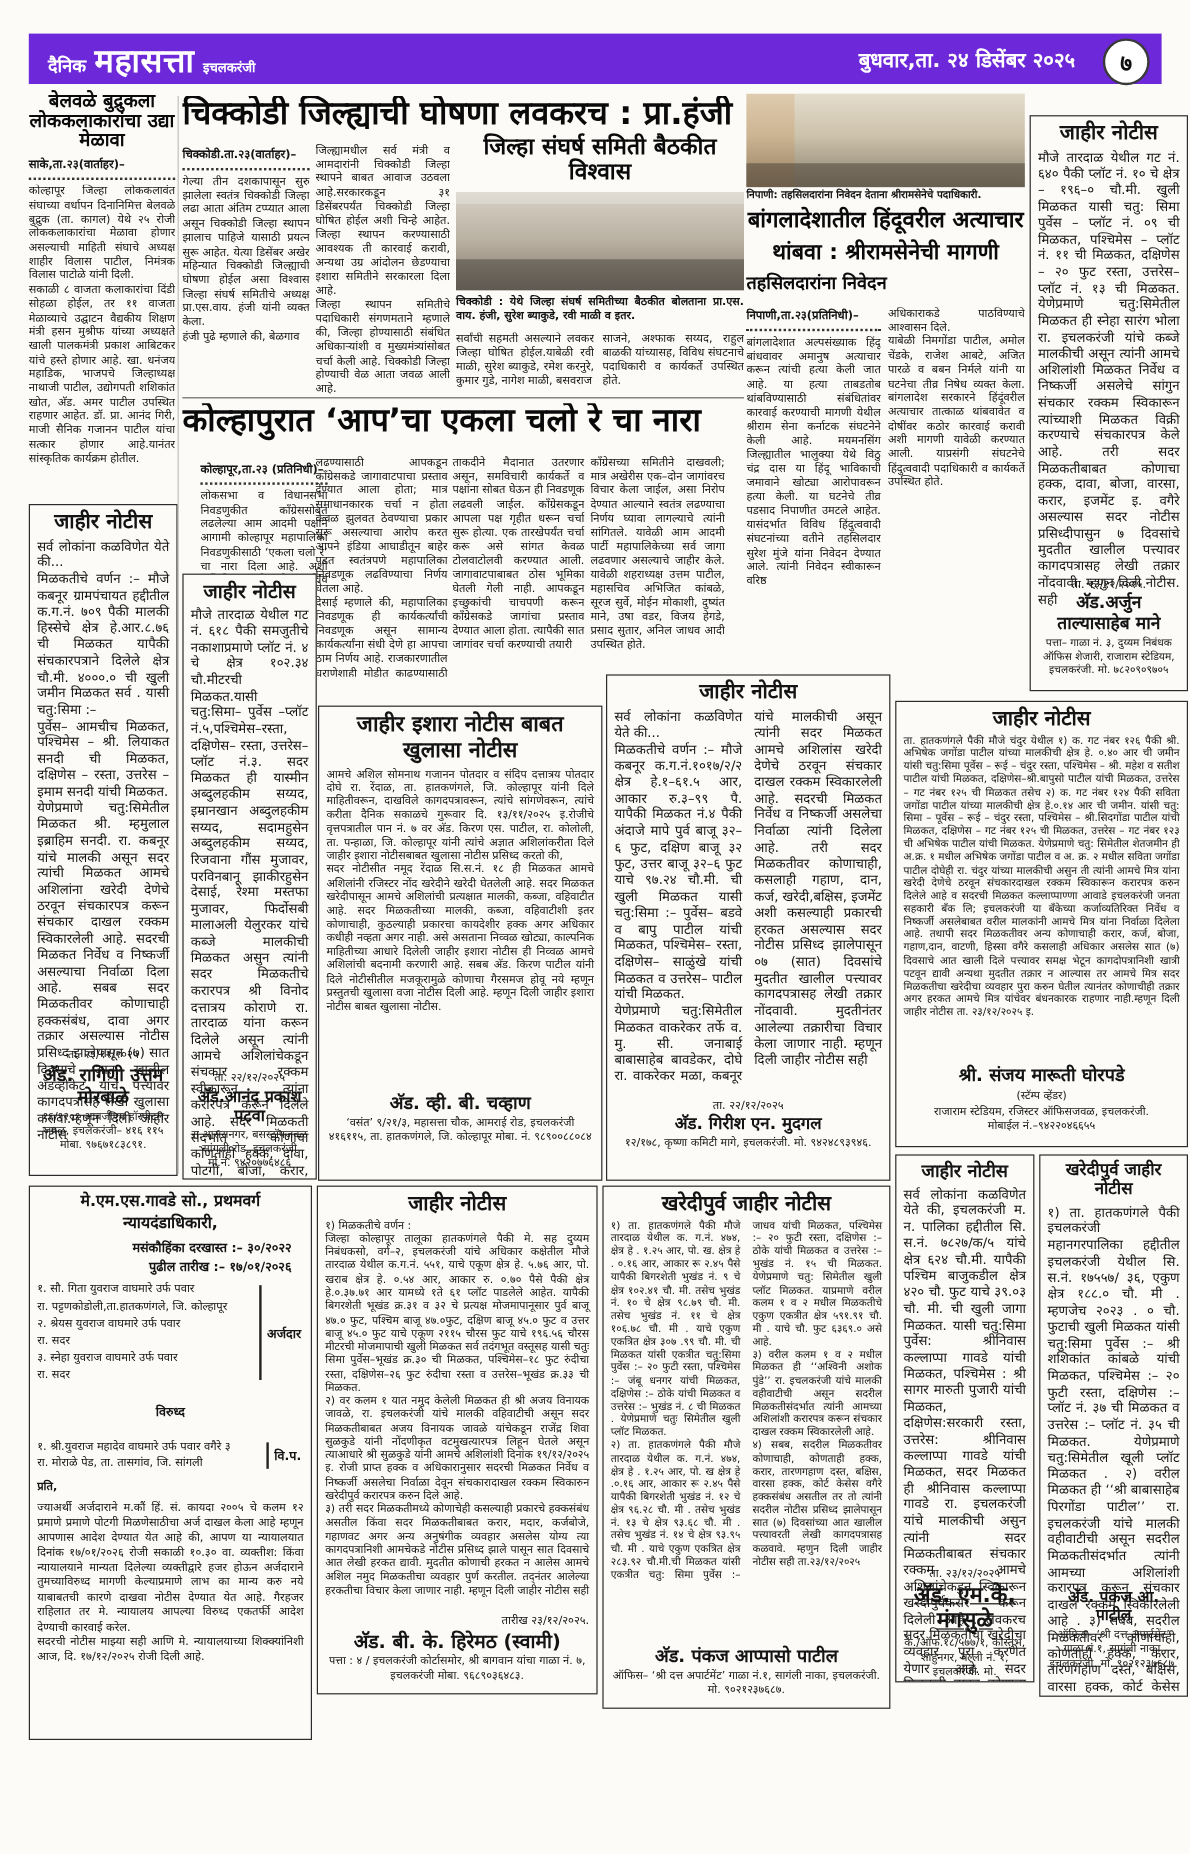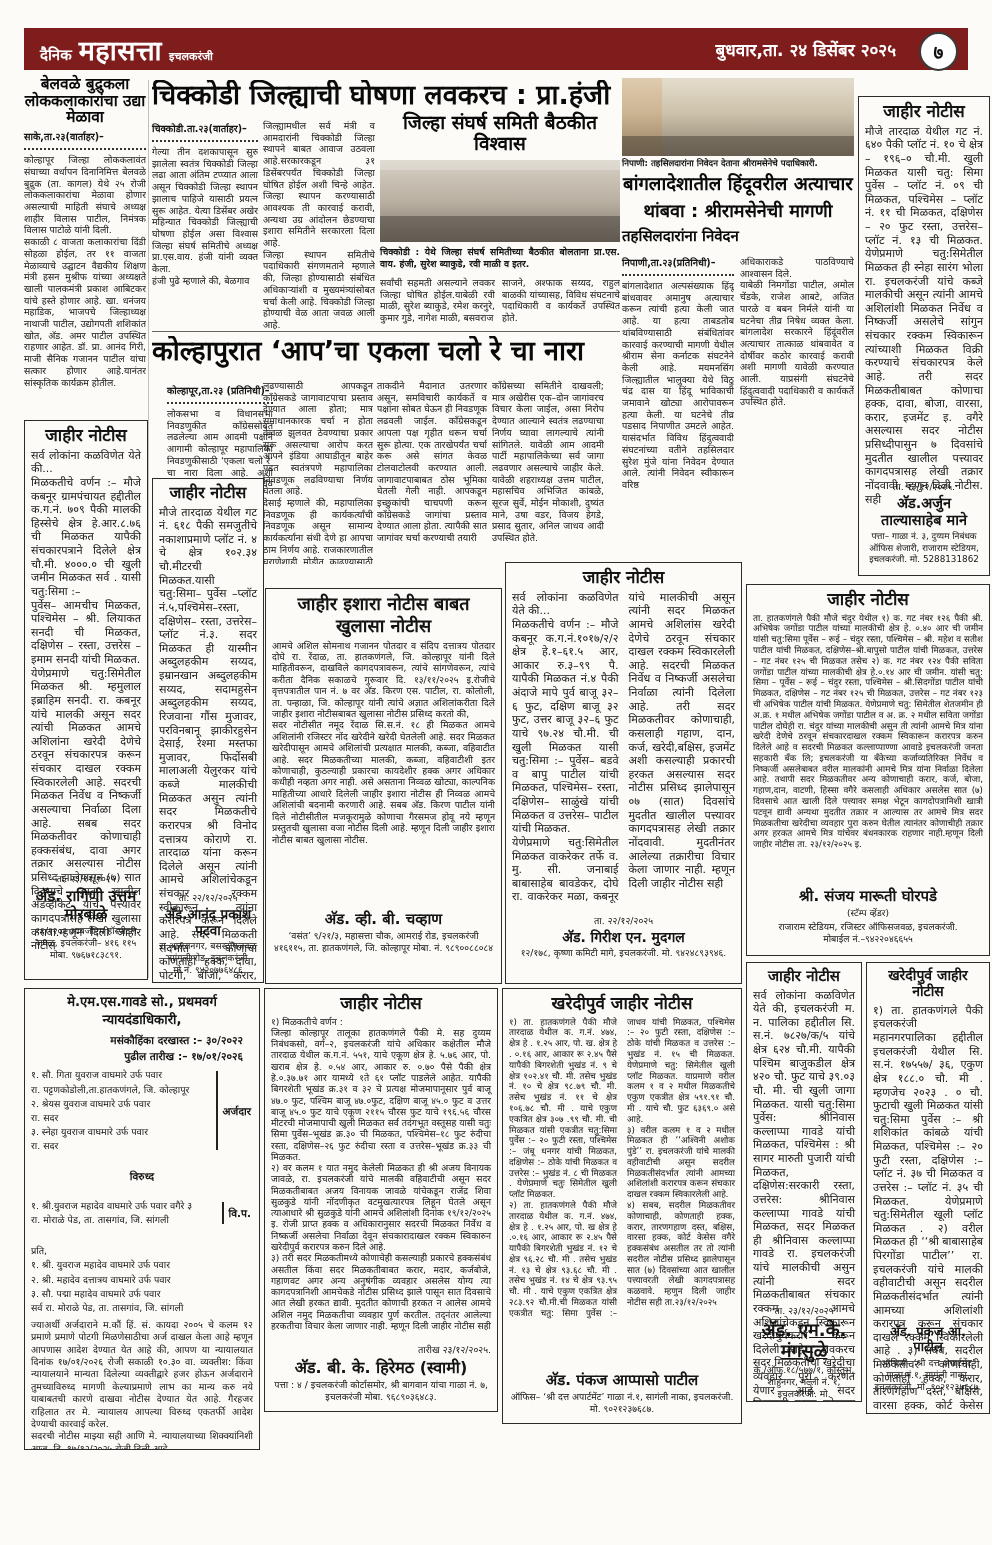--- a/index.html
+++ b/index.html
@@ -1,21 +1,21 @@
 <!DOCTYPE html>
 <html><head>
 <meta charset="utf-8">
 <style>
   html,body{margin:0;padding:0;background:#ffffff;}
   .page{position:relative;width:992px;height:1545px;background:#fcfbf8;
         font-family:"DejaVu Sans","Liberation Sans",sans-serif;color:#141414;
         margin:0 auto;overflow:hidden;}
   .abs{position:absolute;box-sizing:border-box;}
   
-  .hdr{background:#7f1d1d;color:#fff;display:flex;align-items:center;padding:0 16px;}
+  .hdr{background:#6d28d9;color:#fff;display:flex;align-items:center;padding:0 16px;}
   .brand{display:flex;align-items:baseline;gap:7px;}
   .brand .pre{font-size:15px;font-weight:bold;}
   .brand .nm{font-size:27px;font-weight:bold;letter-spacing:.5px;}
   .brand .city{font-size:11px;font-weight:bold;}
   .hdr .dt{margin-left:auto;font-size:17px;font-weight:bold;padding-right:56px;}
   .pgnum{position:absolute;right:10px;top:4px;width:35px;height:35px;border-radius:50%;
          background:#fff;color:#111;border:2px solid #3a3a3a;display:flex;align-items:center;
          justify-content:center;font-size:19px;font-weight:bold;}
   
   .hl{font-weight:bold;color:#0a0a0a;line-height:1.08;}
@@ -119,21 +119,21 @@
     <div class="bt" style="height:262px;">बांगलादेशात अल्पसंख्याक हिंदू बांधवावर अमानुष अत्याचार करून त्यांची हत्या केली जात आहे. या हत्या ताबडतोब थांबविण्यासाठी संबंधितांवर कारवाई करण्याची मागणी येथील श्रीराम सेना कर्नाटक संघटनेने केली आहे. मयमनसिंग जिल्ह्यातील भालुक्या येथे विठु चंद्र दास या हिंदू भाविकाची जमावाने खोट्या आरोपावरून हत्या केली. या घटनेचे तीव्र पडसाद निपाणीत उमटले आहेत. यासंदर्भात विविध हिंदुत्ववादी संघटनांच्या वतीने तहसिलदार सुरेश मुंजे यांना निवेदन देण्यात आले. त्यांनी निवेदन स्वीकारून वरिष्ठ</div>
   </div>
   <div class="abs bt" style="left:740px;top:256px;width:114px;height:286px;">अधिकाराकडे पाठविण्याचे आश्वासन दिले.
 याबेळी निमगोंडा पाटील, अमोल चेंडके, राजेश आबटे, अजित पारळे व बबन निर्मले यांनी या घटनेचा तीव्र निषेध व्यक्त केला. बांगलादेश सरकारने हिंदूंवरील अत्याचार तात्काळ थांबवावेत व दोषींवर कठोर कारवाई करावी अशी मागणी यावेळी करण्यात आली. याप्रसंगी संघटनेचे हिंदुत्ववादी पदाधिकारी व कार्यकर्ते उपस्थित होते.</div>
 
   <div class="abs nbox" style="left:858px;top:96px;width:132px;height:480px;">
     <div class="nhead">जाहीर नोटीस</div>
     <div class="nbody" style="height:352px;">मौजे तारदाळ येथील गट नं. ६४० पैकी प्लॉट नं. १० चे क्षेत्र – १९६–० चौ.मी. खुली मिळकत यासी चतु: सिमा पुर्वेस – प्लॉट नं. ०९ ची मिळकत, पश्चिमेस – प्लॉट नं. ११ ची मिळकत, दक्षिणेस – २० फुट रस्ता, उत्तरेस– प्लॉट नं. १३ ची मिळकत. येणेप्रमाणे चतु:सिमेतील मिळकत ही स्नेहा सारंग भोला रा. इचलकरंजी यांचे कब्जे मालकीची असून त्यांनी आमचे अशिलांशी मिळकत निर्वेध व निष्कर्जी असलेचे सांगुन संचकार रक्कम स्विकारून त्यांच्याशी मिळकत विक्री करण्याचे संचकारपत्र केले आहे. तरी सदर मिळकतीबाबत कोणाचा हक्क, दावा, बोजा, वारसा, करार, इजमेंट इ. वगैरे असल्यास सदर नोटीस प्रसिध्दीपासुन ७ दिवसांचे मुदतीत खालील पत्त्यावर कागदपत्रासह लेखी तक्रार नोंदवावी. म्हणुन दिली नोटीस. सही</div>
     <div class="ndate">ता. २३/१२/२०२५.</div>
     <div class="nsign" style="font-size:14.5px;">अ‍ॅड.अर्जुन ताल्यासाहेब माने</div>
-    <div class="naddr" style="font-size:8.8px;">पत्ता– गाळा नं. ३, दुय्यम निबंधक ऑफिस शेजारी, राजाराम स्टेडियम, इचलकरंजी. मो. 5288131862</div>
+    <div class="naddr" style="font-size:8.8px;">पत्ता– गाळा नं. ३, दुय्यम निबंधक ऑफिस शेजारी, राजाराम स्टेडियम, इचलकरंजी. मो. ७८२०९०९७०५</div>
   </div>
 
   <div class="abs hline" style="left:152px;top:331px;width:468px;"></div>
   <div class="abs hl" style="left:152px;top:336px;width:468px;height:38px;font-size:27px;white-space:nowrap;overflow:hidden;">कोल्हापुरात ‘आप’चा एकला चलो रे चा नारा</div>
 
   <div class="abs" style="left:152px;top:384px;width:106px;margin-left:15px;">
     <div class="dateline">कोल्हापूर,ता.२३ (प्रतिनिधी)–</div>
     <div class="dots"></div>
     <div class="bt" style="height:78px;">लोकसभा व विधानसभा निवडणुकीत काँग्रेससोबत लढलेल्या आम आदमी पक्षाने आगामी कोल्हापूर महापालिका निवडणुकीसाठी ‘एकला चलो रे’ चा नारा दिला आहे. अशी माहिती आपाचे प्रदेश सचिव संदीप देसाई यांनी पत्रकार परिषदेत दिली. महाविकास आघाडी म्हणून एकत्र</div>
   </div>
@@ -200,27 +200,21 @@
     <div class="pwrap" style="margin-top:0;">
       <div class="plist">
         <div>१. श्री.युवराज महादेव वाघमारे उर्फ पवार वगैरे ३</div>
         <div>    रा. मोराळे पेड, ता. तासगांव, जि. सांगली</div>
       </div>
       <div class="brace">
         <div class="vl"></div>
           <div class="lb">वि.प.</div>
       </div>
     </div>
-    <div class="plist" style="margin-top:17px;font-weight:normal;">प्रति,</div>
-    <div class="plist">
-      <div>१. श्री. युवराज महादेव वाघमारे उर्फ पवार</div>
-      <div>२. श्री. महादेव दत्तात्रय वाघमारे उर्फ पवार</div>
-      <div>३. सौ. पद्मा महादेव वाघमारे उर्फ पवार</div>
-      <div bind="">    सर्व रा. मोराळे पेड, ता. तासगांव, जि. सांगली</div>
-    </div>
+    <div class="plist" style="margin-top:6px;font-weight:bold;">प्रति,</div>
     <div class="cbody">ज्याअर्थी अर्जदाराने म.कौं हिं. सं. कायदा २००५ चे कलम १२ प्रमाणे प्रमाणे पोटगी मिळणेसाठीचा अर्ज दाखल केला आहे म्हणून आपणास आदेश देण्यात येत आहे की, आपण या न्यायालयात दिनांक १७/०१/२०२६ रोजी सकाळी १०.३० वा. व्यक्तीश: किंवा न्यायालयाने मान्यता दिलेल्या व्यक्तीद्वारे हजर होऊन अर्जदाराने तुमच्याविरुध्द मागणी केल्याप्रमाणे लाभ का मान्य करु नये याबाबतची कारणे दाखवा नोटीस देण्यात येत आहे. गैरहजर राहिलात तर मे. न्यायालय आपल्या विरुध्द एकतर्फी आदेश देण्याची कारवाई करेल.
 सदरची नोटीस माझ्या सही आणि मे. न्यायालयाच्या शिक्क्यांनिशी आज, दि. १७/१२/२०२५ रोजी दिली आहे.</div>
 
   </div>
 
   <div class="abs nbox" style="left:264px;top:988px;width:234px;height:424px;">
     <div class="nhead">जाहीर नोटीस</div>
     <div class="nbody" style="height:302px;font-size:9.1px;">१) मिळकतीचे वर्णन :
 जिल्हा कोल्हापूर तालूका हातकणंगले पैकी मे. सह दुय्यम निबंधकसो, वर्ग–२, इचलकरंजी यांचे अधिकार कक्षेतील मौजे तारदाळ येथील क.ग.नं. ५५१, याचे एकूण क्षेत्र हे. ५.७६ आर, पो. खराब क्षेत्र हे. ०.५४ आर, आकार रु. ०.७० पैसे पैकी क्षेत्र हे.०.३७.७१ आर यामध्ये १ते ६१ प्लॉट पाडलेले आहेत. यापैकी बिगरशेती भूखंड क्र.३१ व ३२ चे प्रत्यक्ष मोजमापानूसार पुर्व बाजू ४७.० फुट, पश्चिम बाजू ४७.०फुट, दक्षिण बाजू ४५.० फुट व उत्तर बाजू ४५.० फुट याचे एकूण २११५ चौरस फुट याचे १९६.५६ चौरस मीटरची मोजमापाची खुली मिळकत सर्व तदंगभूत वस्तूसह यासी चतुः सिमा पुर्वेस–भूखंड क्र.३० ची मिळकत, पश्चिमेस–१८ फुट रुंदीचा रस्ता, दक्षिणेस–२६ फुट रुंदीचा रस्ता व उत्तरेस–भूखंड क्र.३३ ची मिळकत.
 २) वर कलम १ यात नमुद केलेली मिळकत ही श्री अजय विनायक जावळे, रा. इचलकरंजी यांचे मालकी वहिवाटीची असून सदर मिळकतीबाबत अजय विनायक जावळे यांचेकडून राजेंद्र शिवा सुळकुडे यांनी नोंदणीकृत वटमुखत्यारपत्र लिहून घेतले असून त्याआधारे श्री सुळकुडे यांनी आमचे अशिलांशी दिनांक १९/१२/२०२५ इ. रोजी प्राप्त हक्क व अधिकारानुसार सदरची मिळकत निर्वेध व निष्कर्जी असलेचा निर्वाळा देवून संचकारादाखल रक्कम स्विकारुन खरेदीपुर्व करारपत्र करुन दिले आहे.

